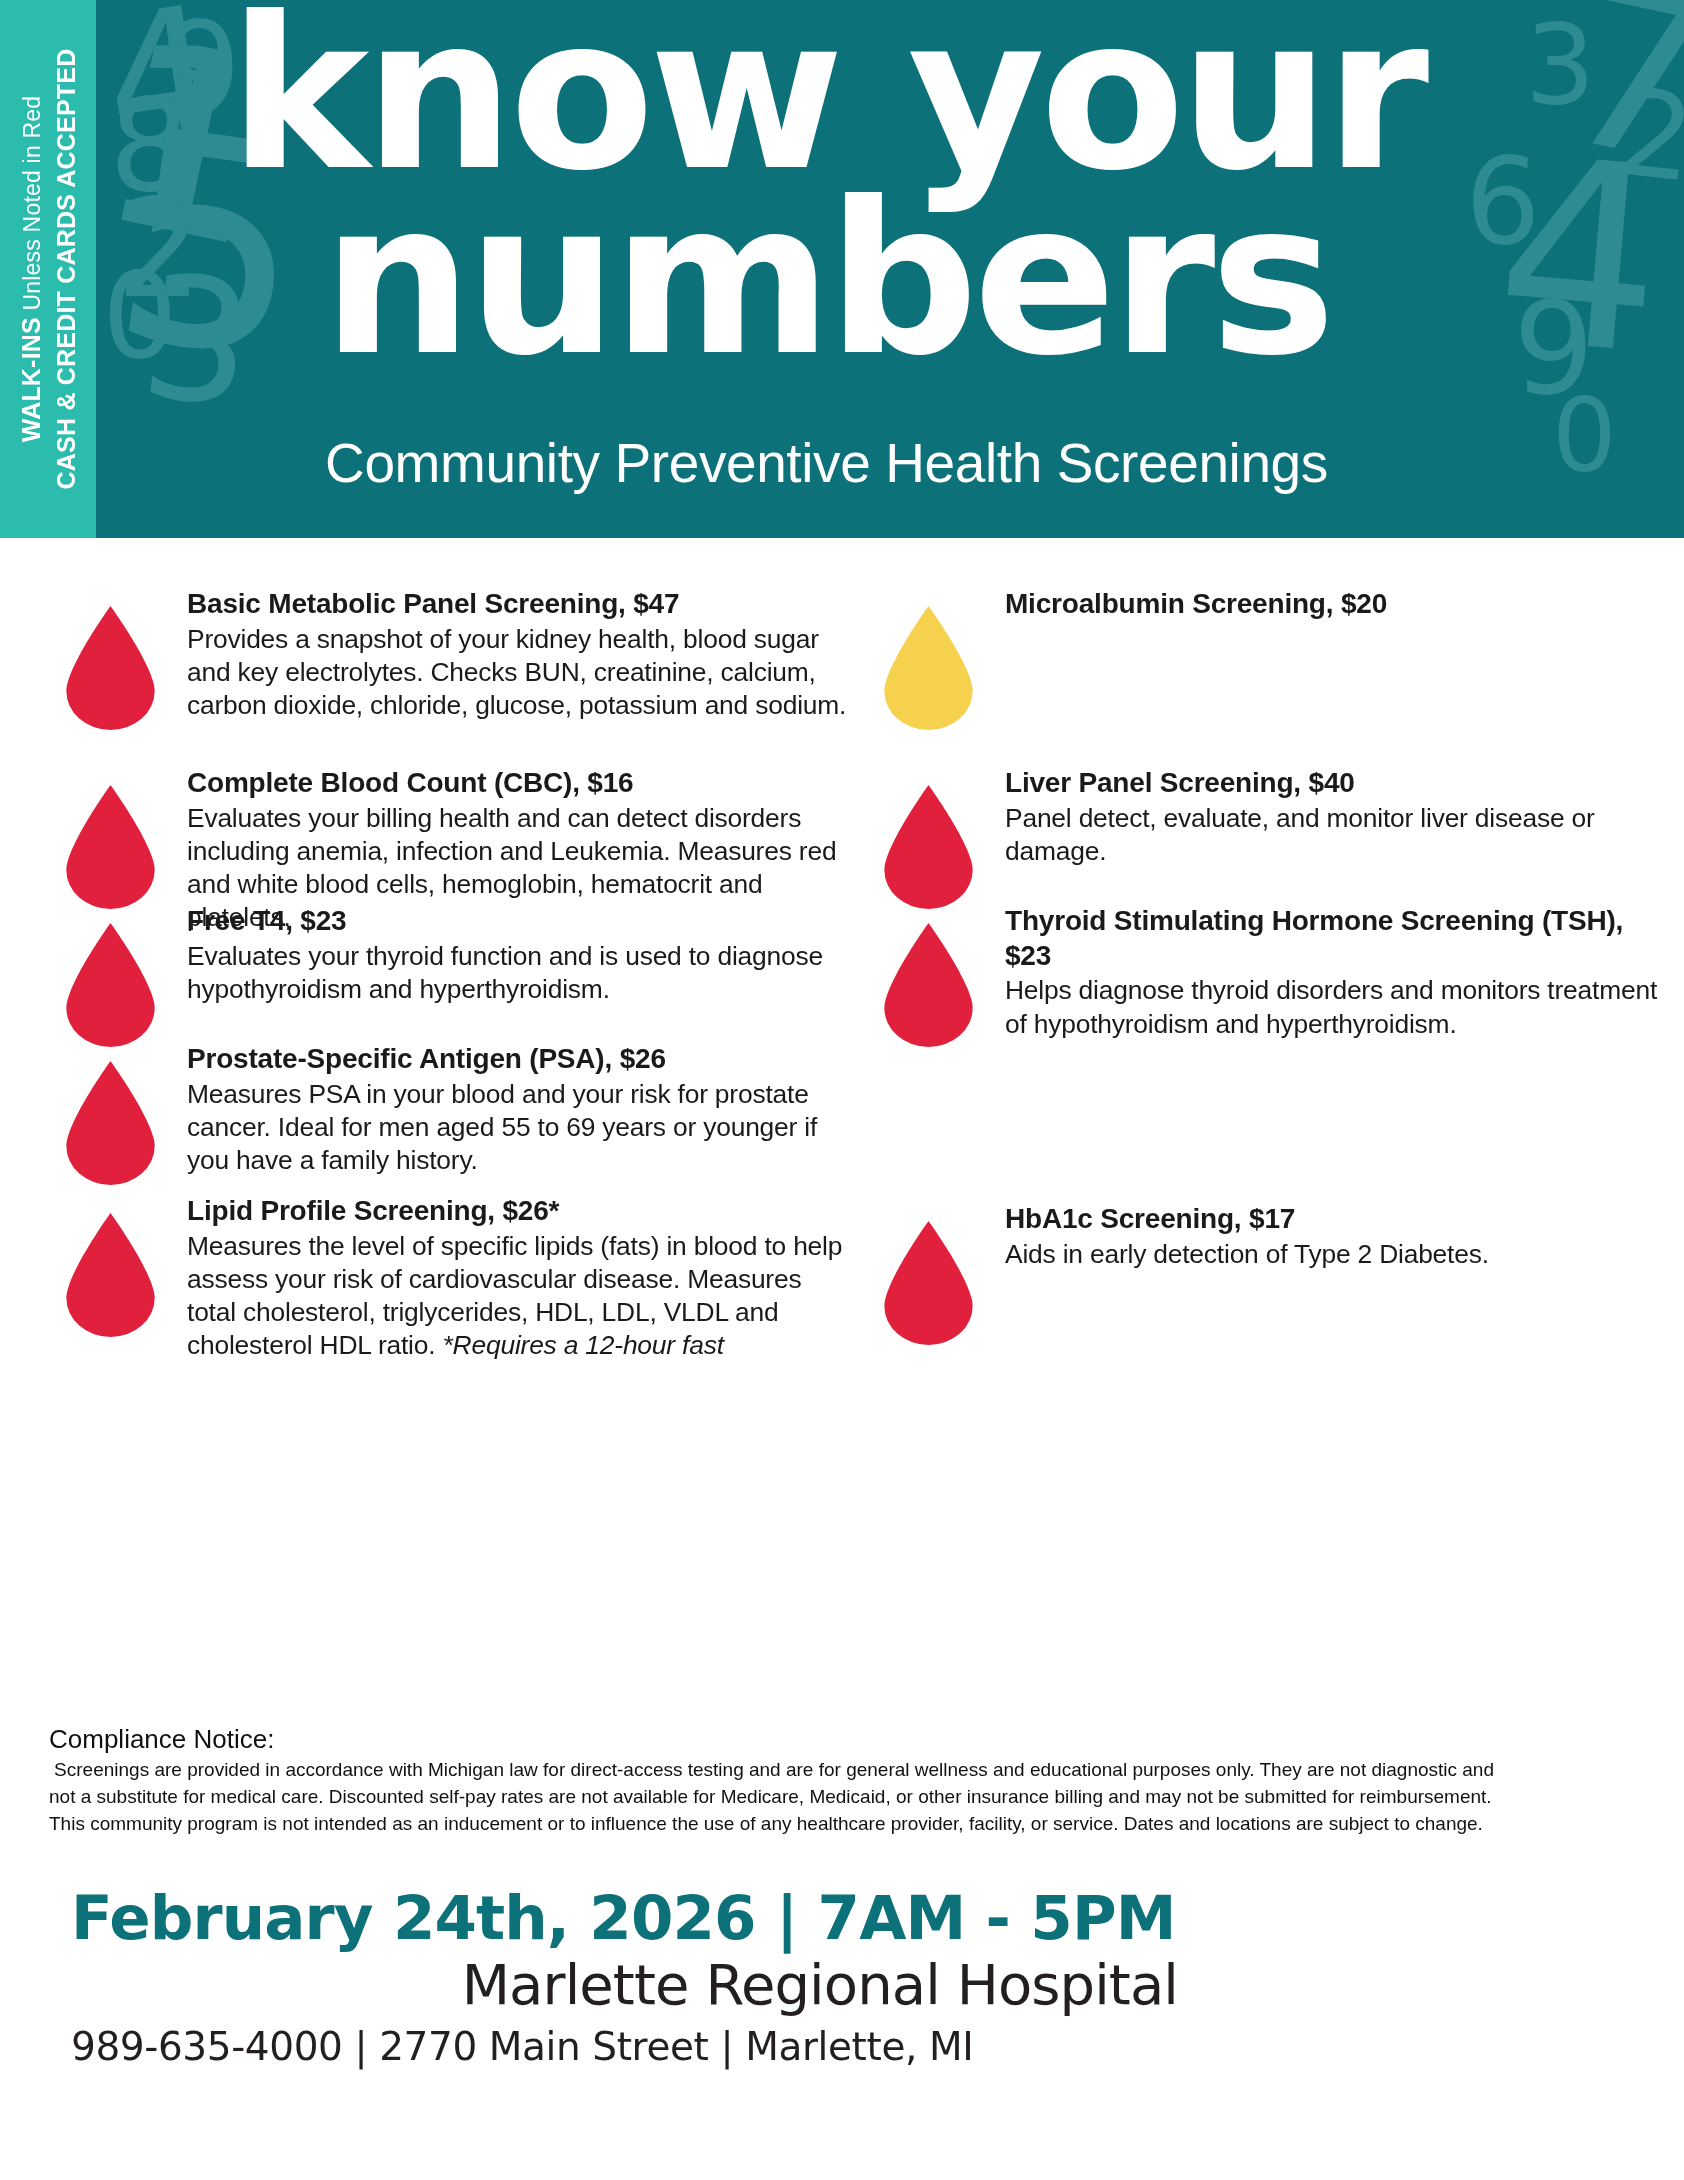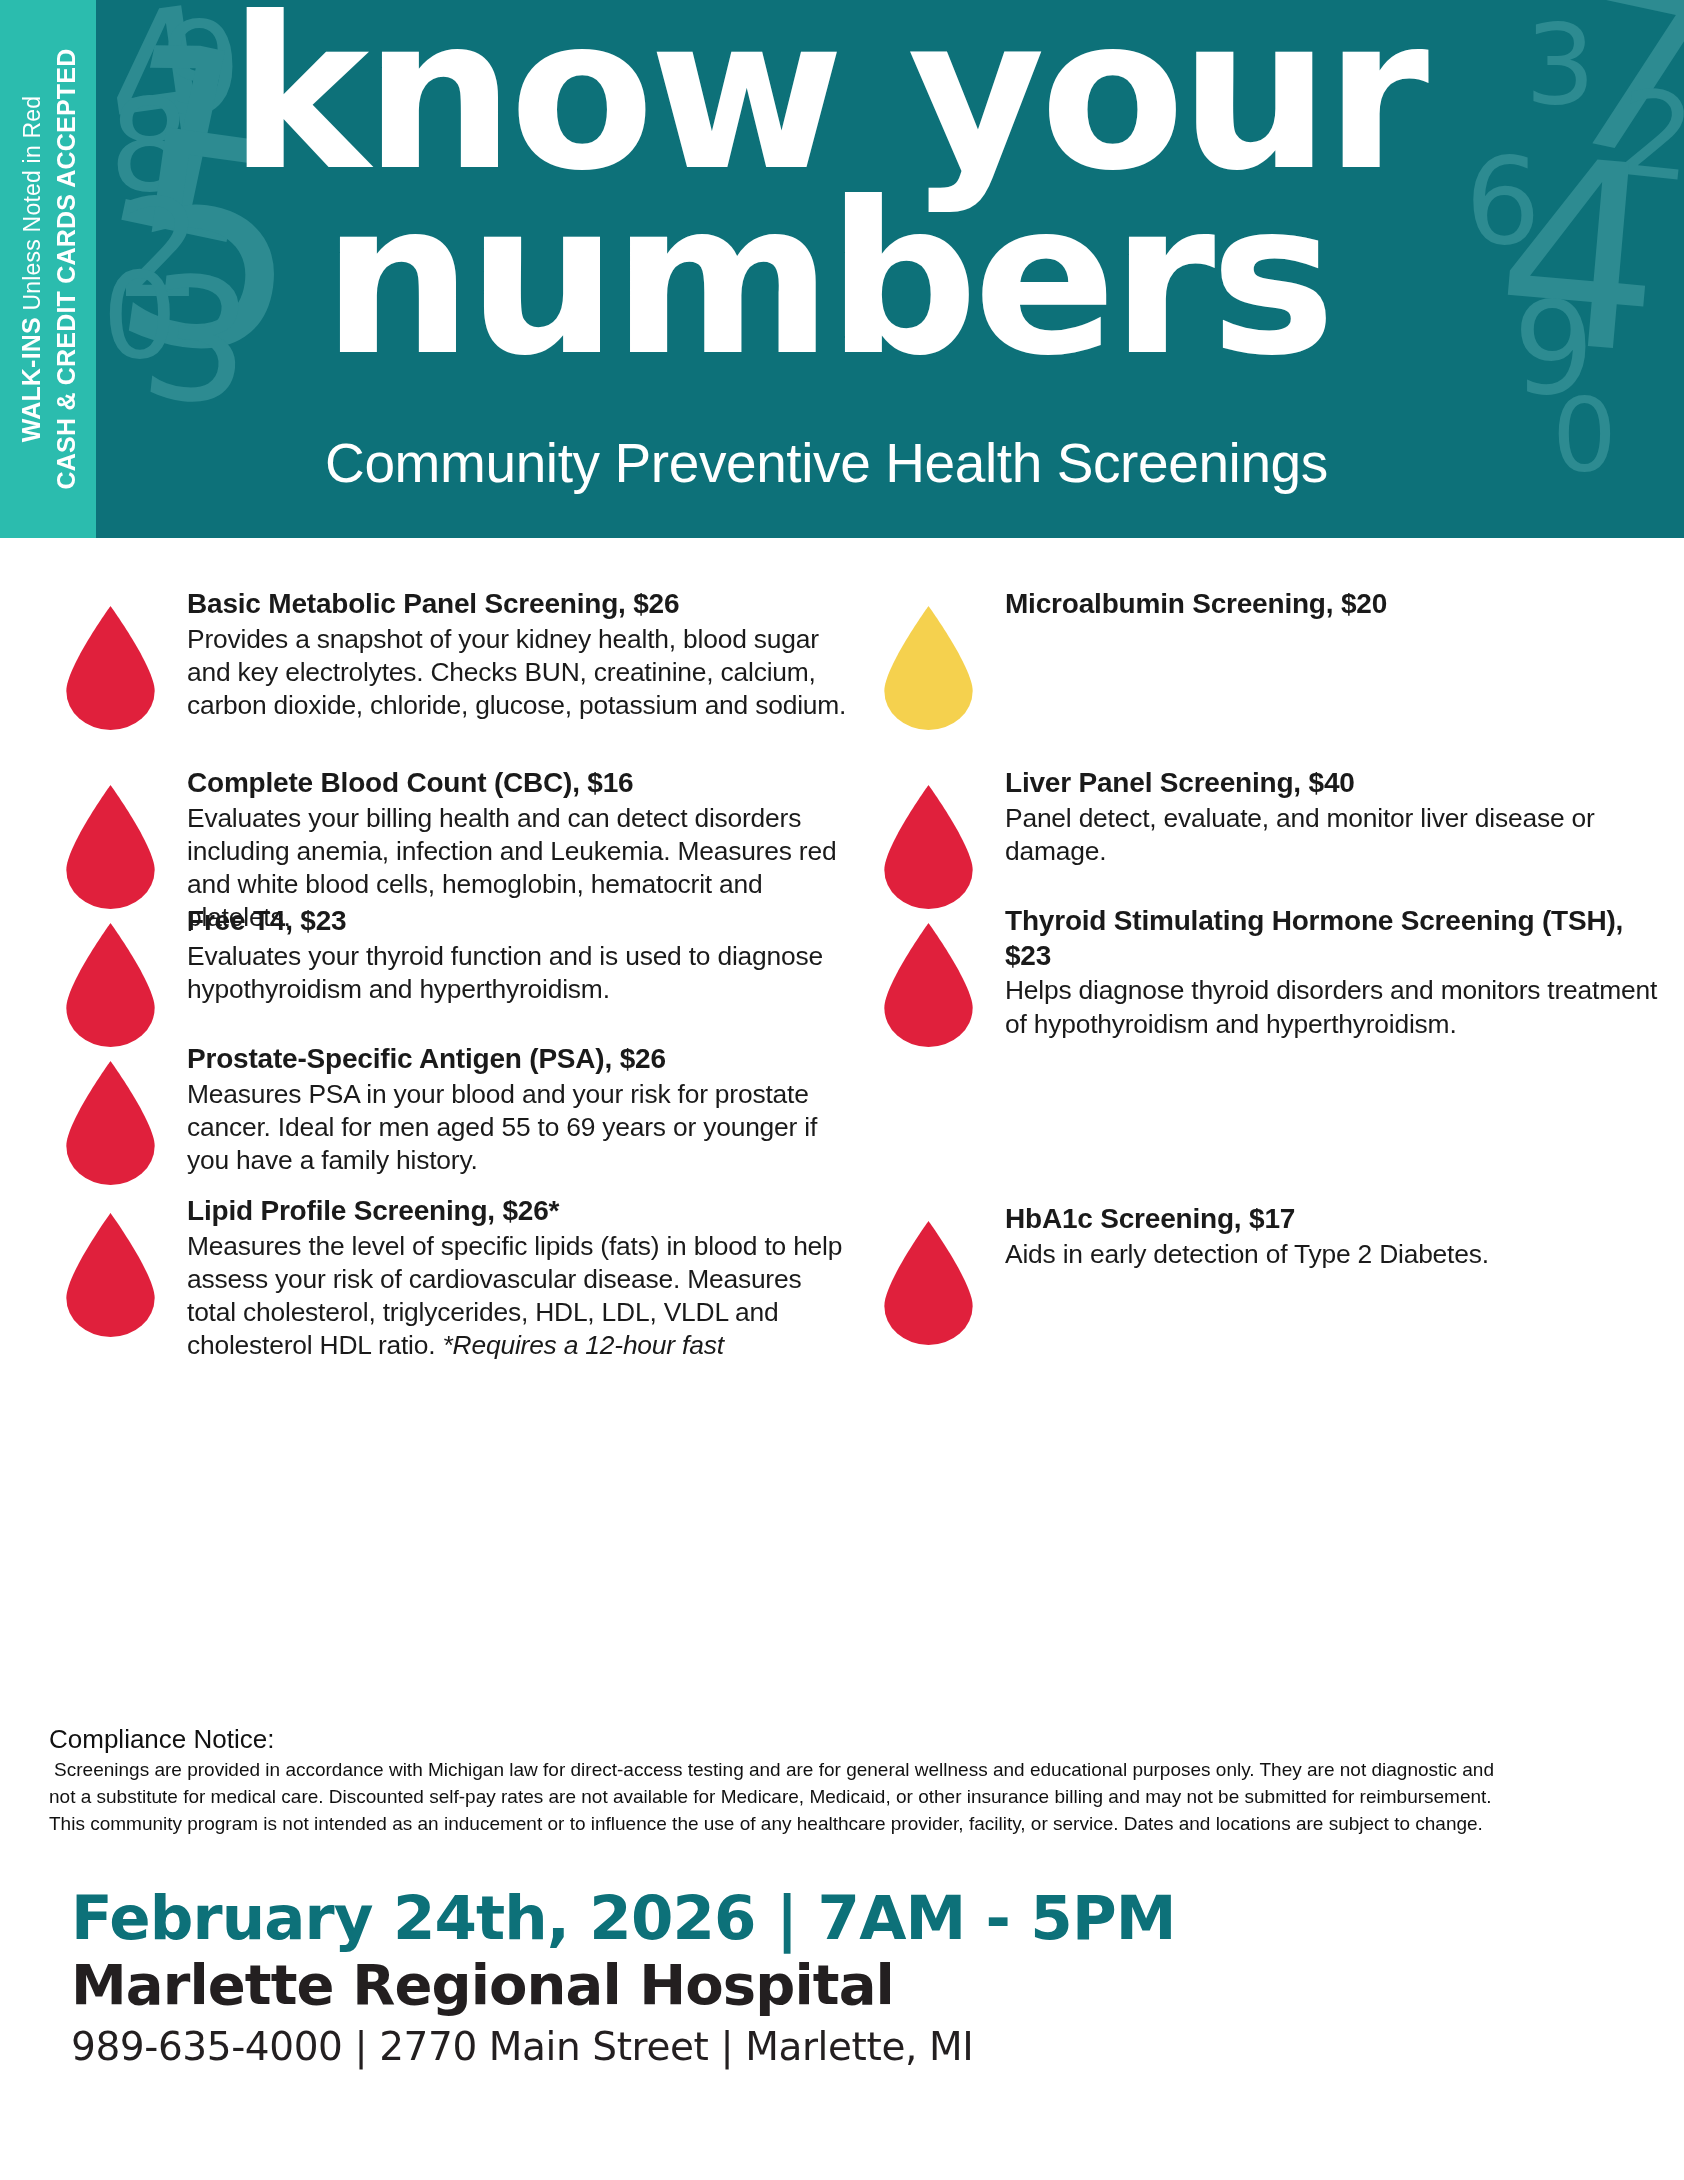--- a/index.html
+++ b/index.html
@@ -105,23 +105,24 @@
 
   
   .footer { position:absolute; left:0; top:1874px; width:1685px; height:307px; }
   .footer-text { position:absolute; left:34px; top:10px; width:1107px;margin-left:37px; }
   .footer-date {
     font-size:61px; font-weight:700; color:#0d7179;
     line-height:1.12; letter-spacing:-0.9px;
     font-family:"DejaVu Sans", sans-serif;
   }
   .footer-place {
-    font-size:56px; font-weight:700; color:#231f20;
+    font-size:56px; font-weight:400; color:#231f20;
     line-height:1.18; letter-spacing:-0.9px;
     font-family:"DejaVu Sans", sans-serif;
+    text-align:right;
   }
   .footer-contact {
     font-size:39px; font-weight:400; color:#231f20;
     line-height:1.3; letter-spacing:-0.4px;
     font-family:"DejaVu Sans", sans-serif;
     margin-top:3.4px;
   }
 </style>
 </head>
 <body>
@@ -165,21 +166,21 @@
 
   <div class="content">
     <div class="columns">
       <div class="col col-left" id="col-left" style="position: absolute; height: 903px;">
           <div class="item" style="position: absolute; left: 0px; width: 801px; top: 49px;">
             <div class="drop">
               <svg viewBox="0 0 104 146" xmlns="http://www.w3.org/2000/svg">
                 <path d="M52 0 C52 0 104 72 104 100 A52 46 0 0 1 0 100 C0 72 52 0 52 0 Z" fill="#e0203c"></path>
               </svg>
             </div>
-            <div class="item-title">Basic Metabolic Panel Screening, $26</div>
+            <div class="item-title">Basic Metabolic Panel Screening, $47</div>
             <div class="item-desc">Provides a snapshot of your kidney health, blood sugar and key electrolytes. Checks BUN, creatinine, calcium, carbon dioxide, chloride, glucose, potassium and sodium.</div>
           </div>
           <div class="item" style="position: absolute; left: 0px; width: 801px; top: 228px;">
             <div class="drop">
               <svg viewBox="0 0 104 146" xmlns="http://www.w3.org/2000/svg">
                 <path d="M52 0 C52 0 104 72 104 100 A52 46 0 0 1 0 100 C0 72 52 0 52 0 Z" fill="#e0203c"></path>
               </svg>
             </div>
             <div class="item-title">Complete Blood Count (CBC), $16</div>
             <div class="item-desc">Evaluates your billing health and can detect disorders including anemia, infection and Leukemia. Measures red and white blood cells, hemoglobin, hematocrit and platelets.</div>

